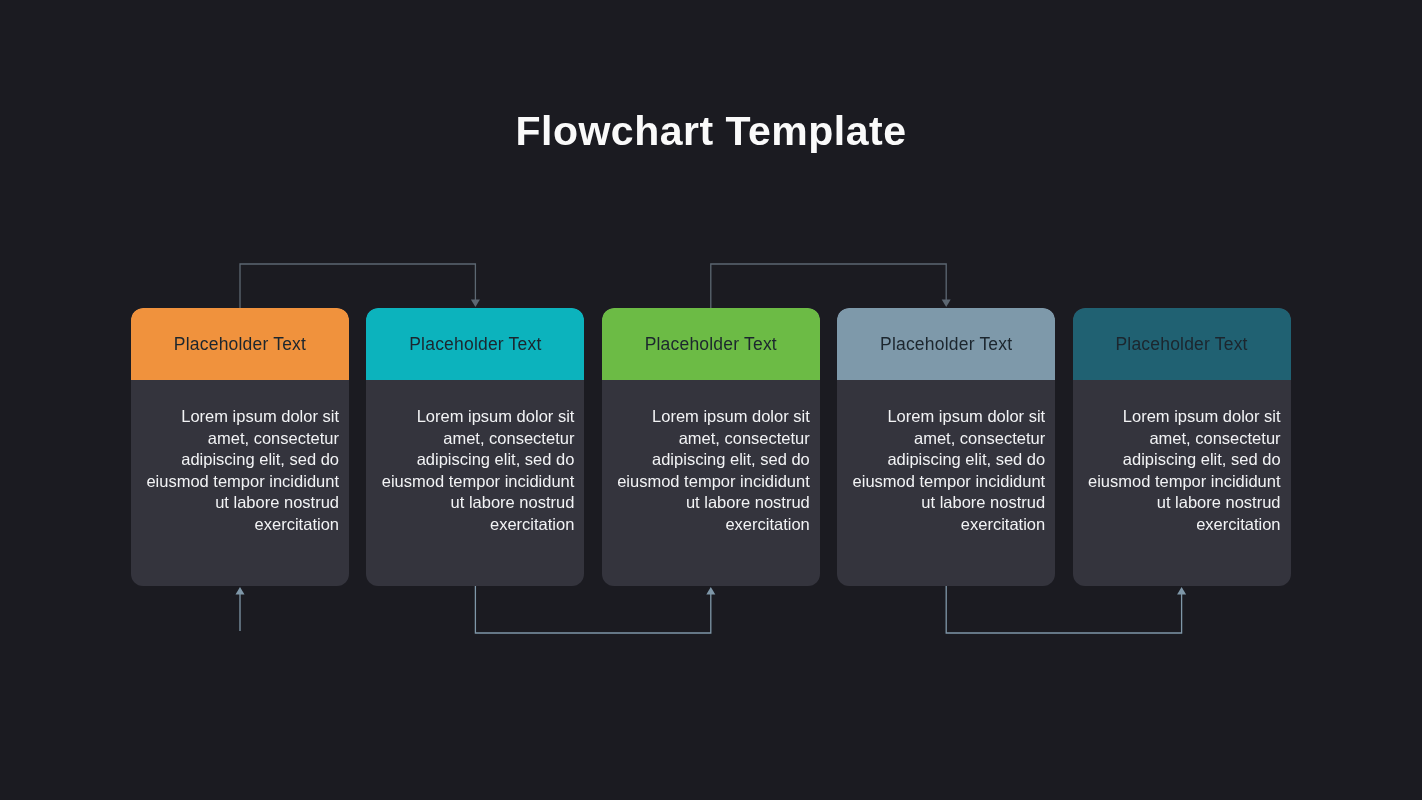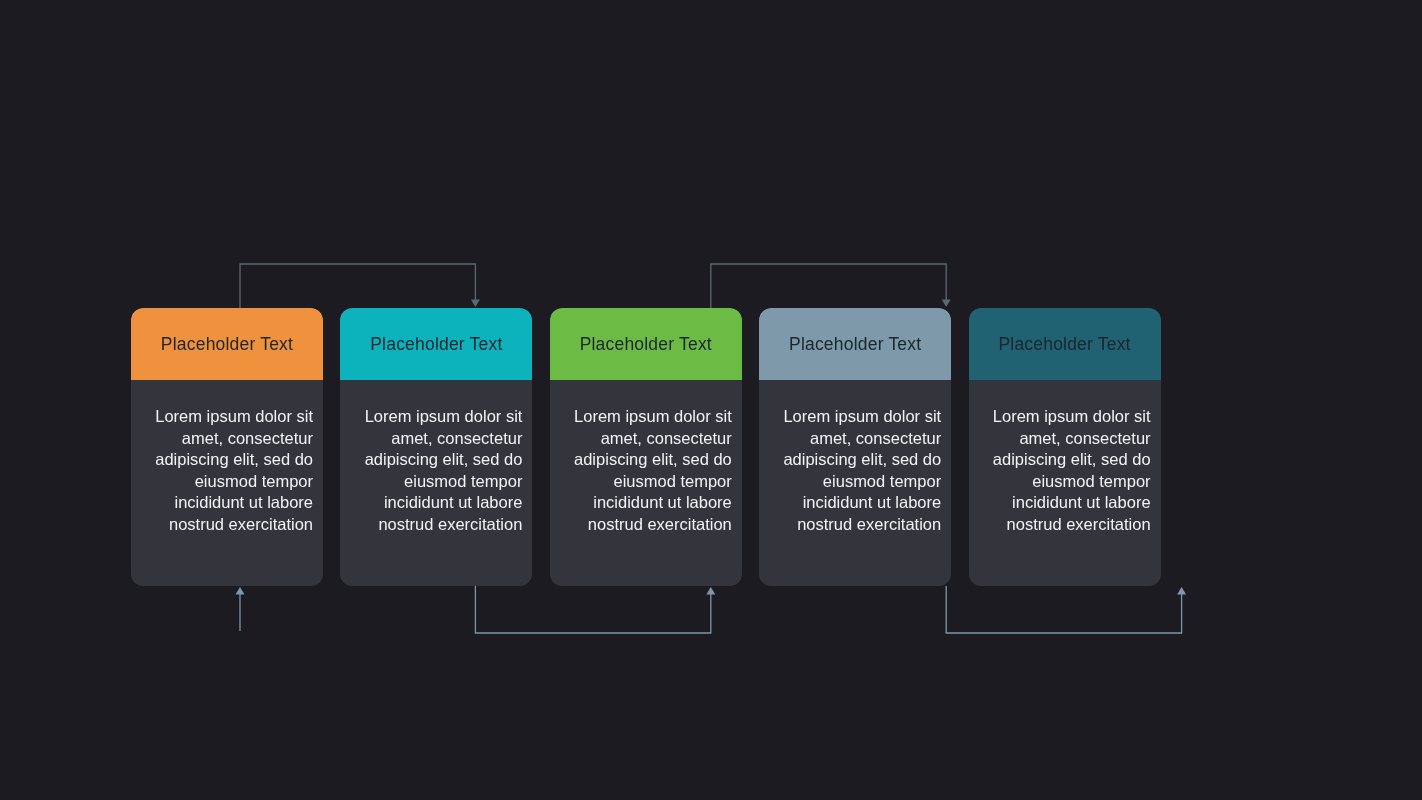--- a/index.html
+++ b/index.html
@@ -23,21 +23,21 @@
     position:absolute;left:0;top:0;width:1422px;height:800px;
     pointer-events:none;
   }
   .cards{
     position:absolute;
     left:131px;top:308px;
     display:flex;
     gap:17.4px;
   }
   .card{
-    width:192px;height:278px;
+    width:218px;height:278px;
     border-radius:12px;
     background:#34343d;
     display:flex;
     flex-direction:column;
     overflow:hidden;
   }
   .card-header{
     height:72px;
     flex:0 0 72px;
     display:flex;
@@ -58,20 +58,21 @@
     font-size:16.5px;
     line-height:21.5px;
     text-align:right;
   }
 </style>
 </head>
 <body>
 
 <div class="slide" style="background: rgb(27, 27, 33);">
 
+  <div class="title">Flowchart Template</div>
 
   <svg class="connector-layer" id="connector-layer" width="1422" height="800" viewBox="0 0 1422 800">
       <path d="M 240 308 V 264 H 475.4 V 301" fill="none" stroke="#5c6772" stroke-width="1.3"></path>
       <polygon points="475.4,307 470.9,299.5 479.9,299.5" fill="#5c6772"></polygon>
       <path d="M 710.8 308 V 264 H 946.2 V 301" fill="none" stroke="#5c6772" stroke-width="1.3"></path>
       <polygon points="946.2,307 941.7,299.5 950.7,299.5" fill="#5c6772"></polygon>
       <path d="M 240 631 V 593" fill="none" stroke="#7f97a8" stroke-width="1.3"></path>
       <polygon points="240,587 235.5,594.5 244.5,594.5" fill="#7f97a8"></polygon>
       <path d="M 475.4 586 V 633 H 710.8 V 593" fill="none" stroke="#7f97a8" stroke-width="1.3"></path>
       <polygon points="710.8,587 706.3,594.5 715.3,594.5" fill="#7f97a8"></polygon>

